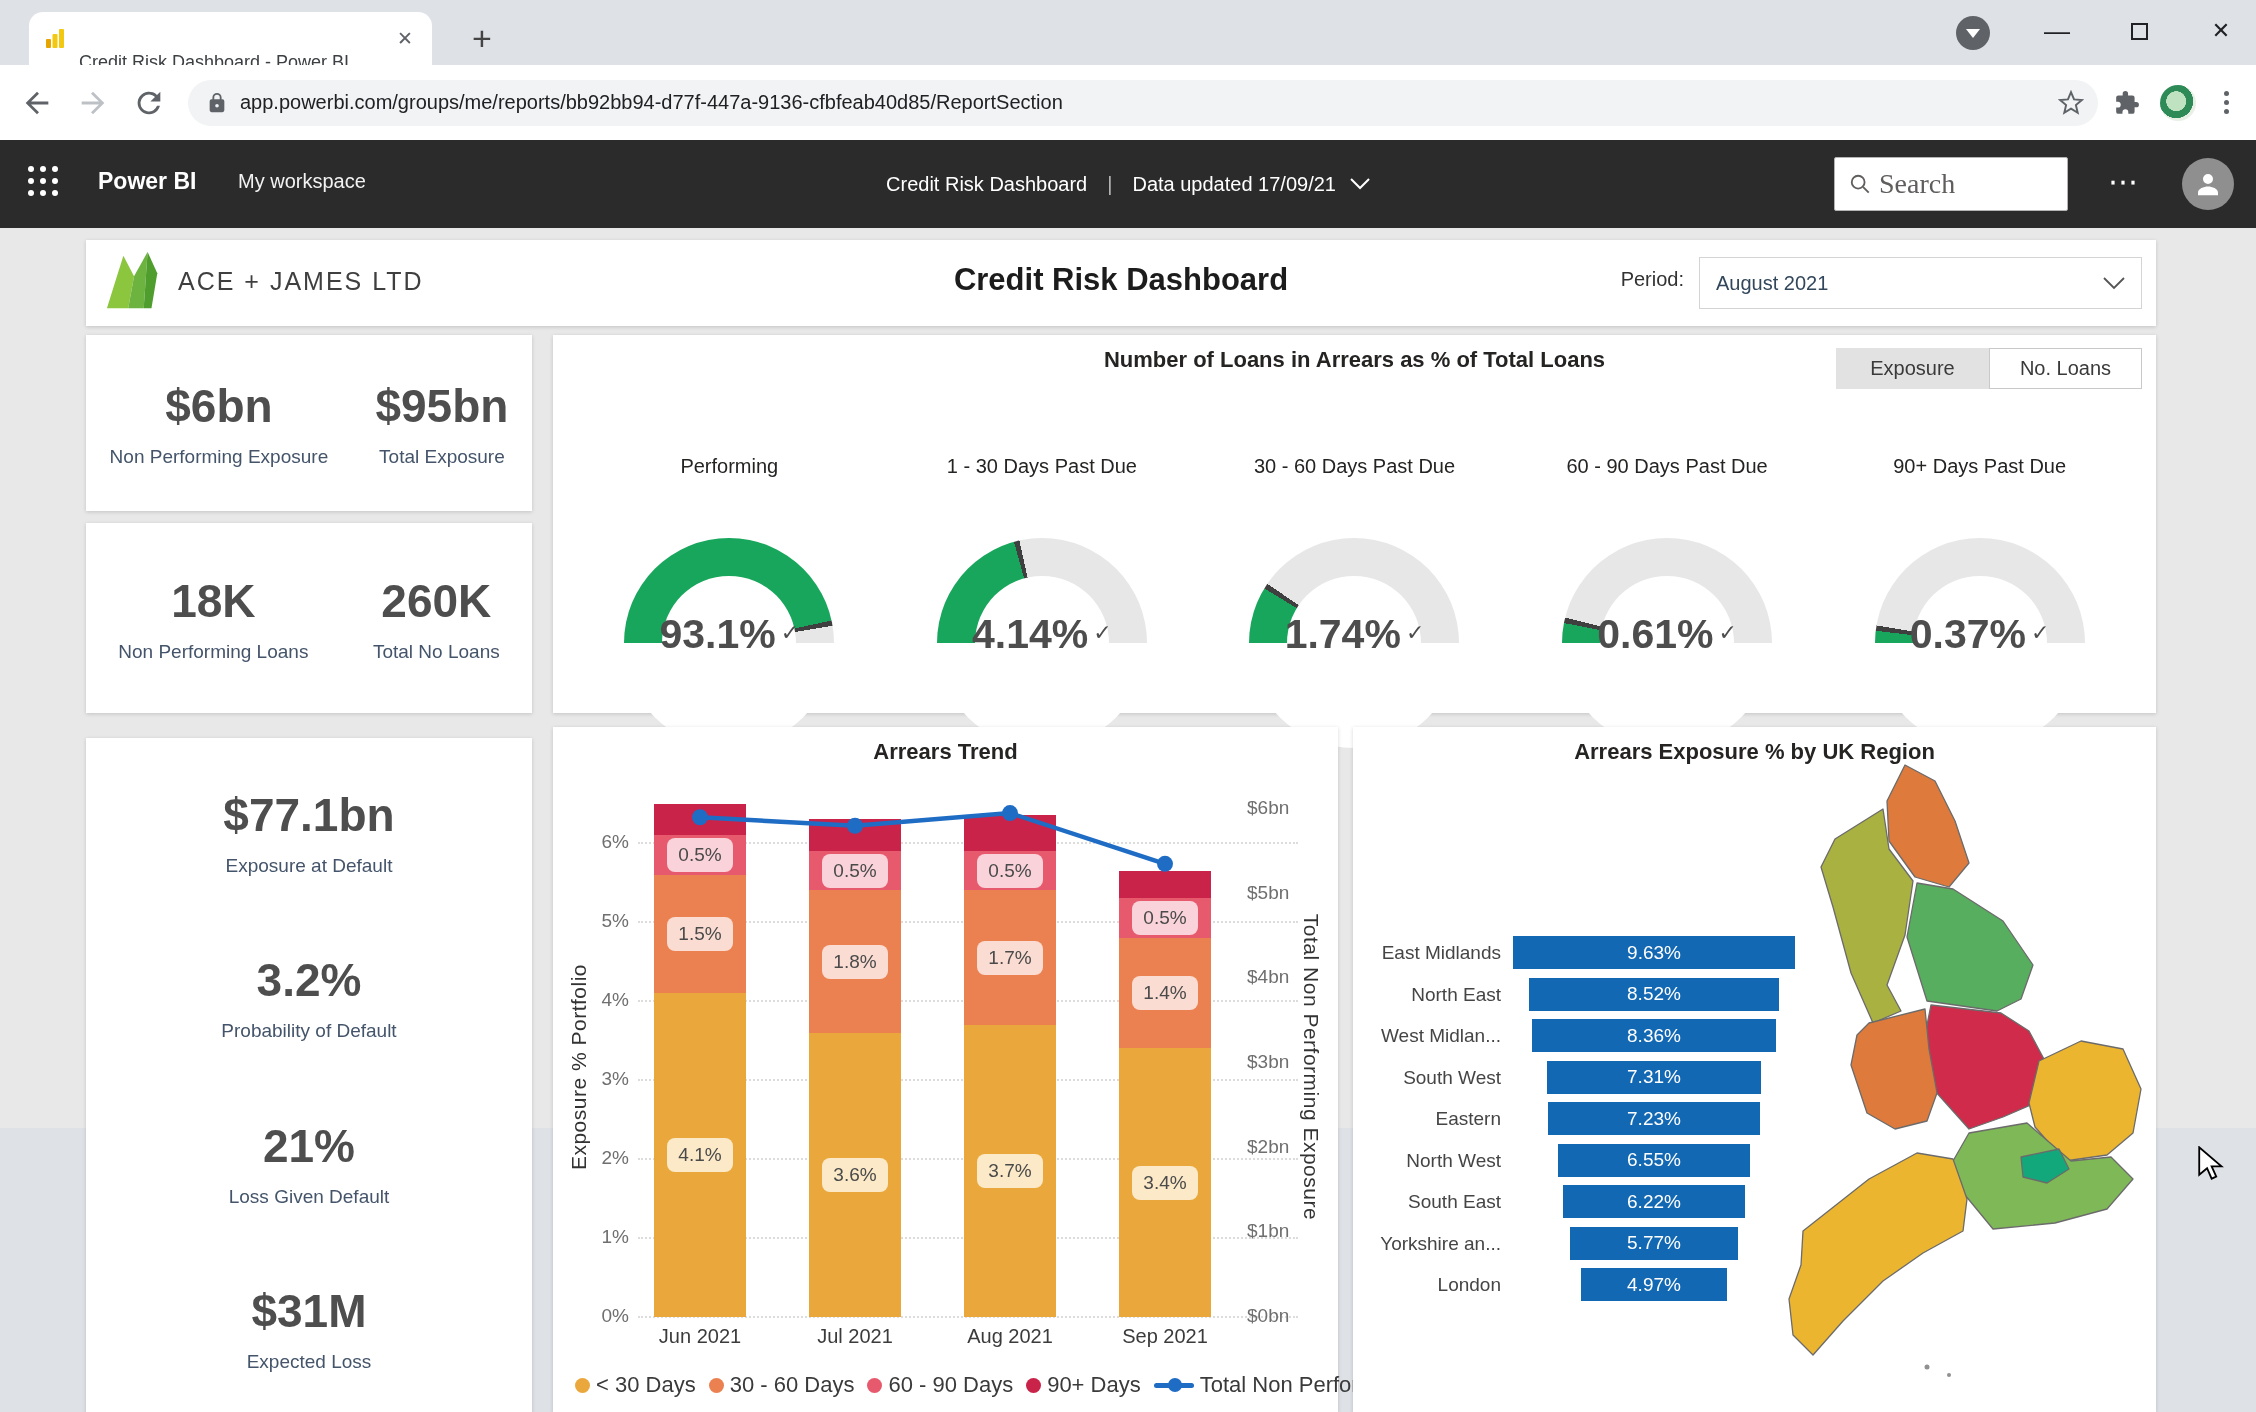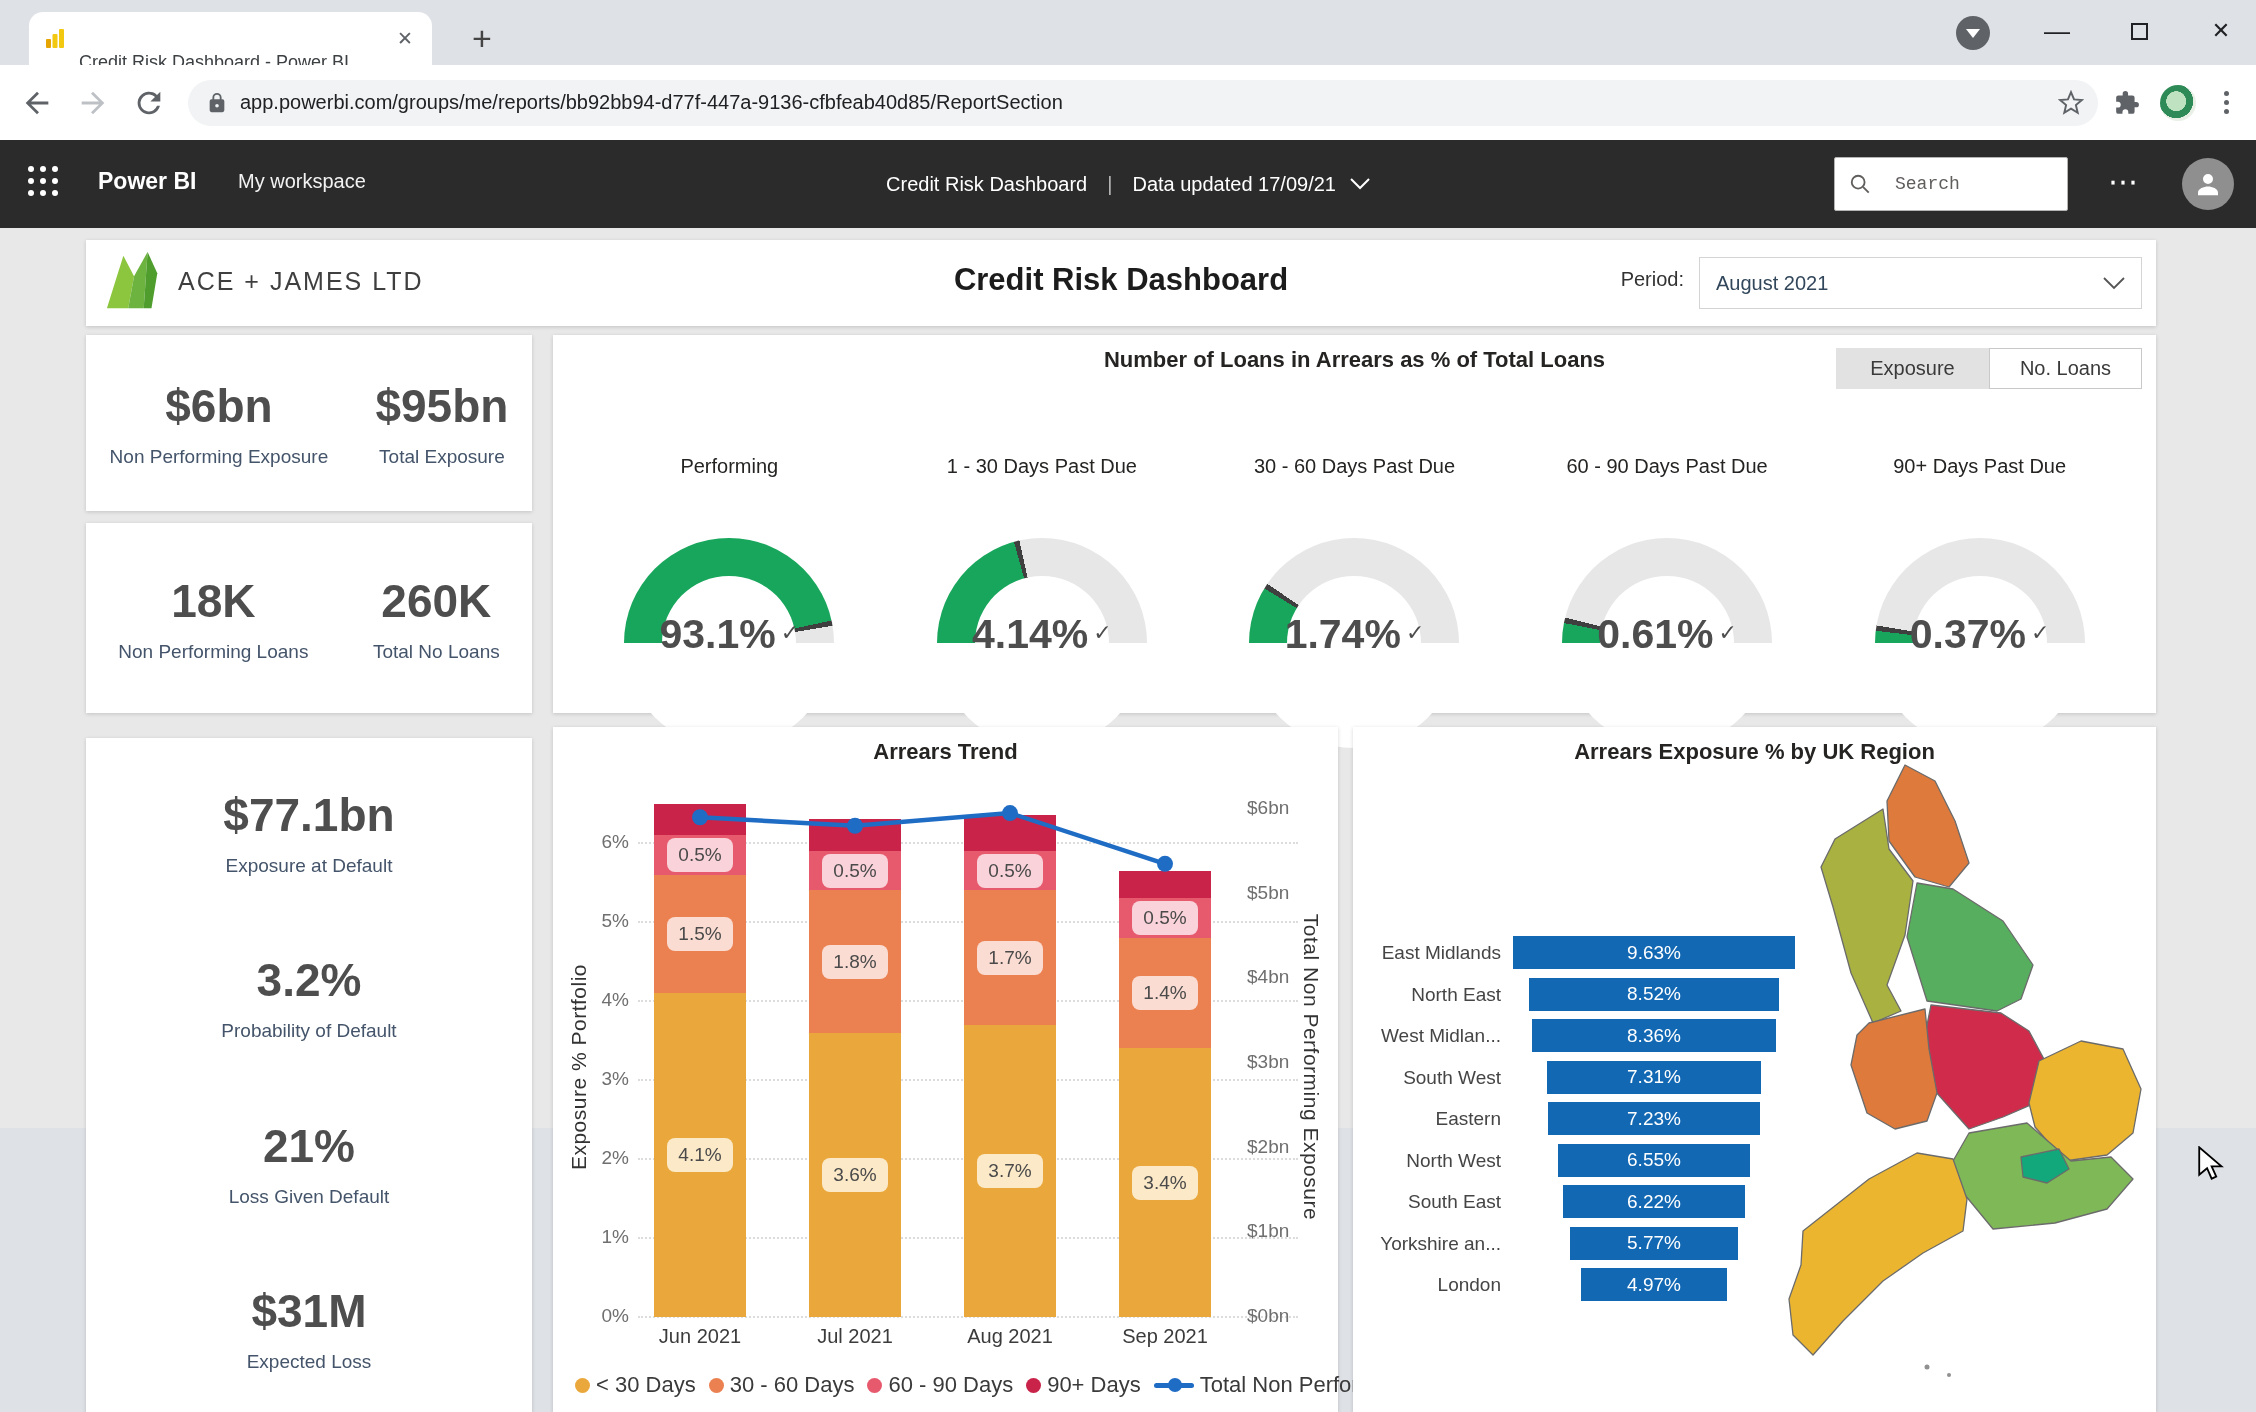--- a/index.html
+++ b/index.html
@@ -47,22 +47,22 @@
   .waffle { position:absolute; left:28px; top:26px; display:grid; grid-template-columns:repeat(3,6px); gap:6px; }
   .waffle i { width:6px; height:6px; border-radius:50%; background:#fff; }
   .pbi-brand { position:absolute; left:98px; top:28px; font-size:23px; font-weight:700; }
   .pbi-ws { position:absolute; left:238px; top:30px; font-size:20px; color:#F2F2F2; }
   .pbi-center { position:absolute; left:50%; top:0; height:100%; transform:translateX(-50%);
                 display:flex; align-items:center; font-size:20px; white-space:nowrap; }
   .pbi-center .div { margin:0 20px; opacity:.65; }
   .pbi-center .chev { margin-left:14px; }
   .pbi-search { position:absolute; right:188px; top:17px; width:234px; height:54px; background:#fff;
                 border:1px solid #B6B4B2; border-radius:2px; display:flex; align-items:center; padding:0 14px; }
-  .pbi-search input { border:none; outline:none; font-size:18px; color:#605E5C; width:150px; margin-left:24px;
-                      font-family:Liberation Mono, monospace; background:transparent; }
+  .pbi-search input { border:none; outline:none; font-size:28px; color:#605E5C; width:150px; margin-left:8px;
+                      font-family:Liberation Serif, serif; background:transparent; }
   .pbi-search input::placeholder { color:#605E5C; }
   .pbi-more { position:absolute; right:116px; top:24px; font-size:30px; letter-spacing:2px; color:#fff; }
   .pbi-avatar { position:absolute; right:22px; top:18px; width:52px; height:52px; border-radius:50%; background:#8F8F8F;
                 display:flex; align-items:center; justify-content:center; }
 
   
   .canvas { position:absolute; left:0; top:228px; width:2256px; height:900px; background:#E8E8E8; }
   .card { position:absolute; background:#fff; box-shadow:0 1px 4px rgba(0,0,0,.16); }
 
   .band { left:86px; top:12px; width:2070px; height:86px; }

